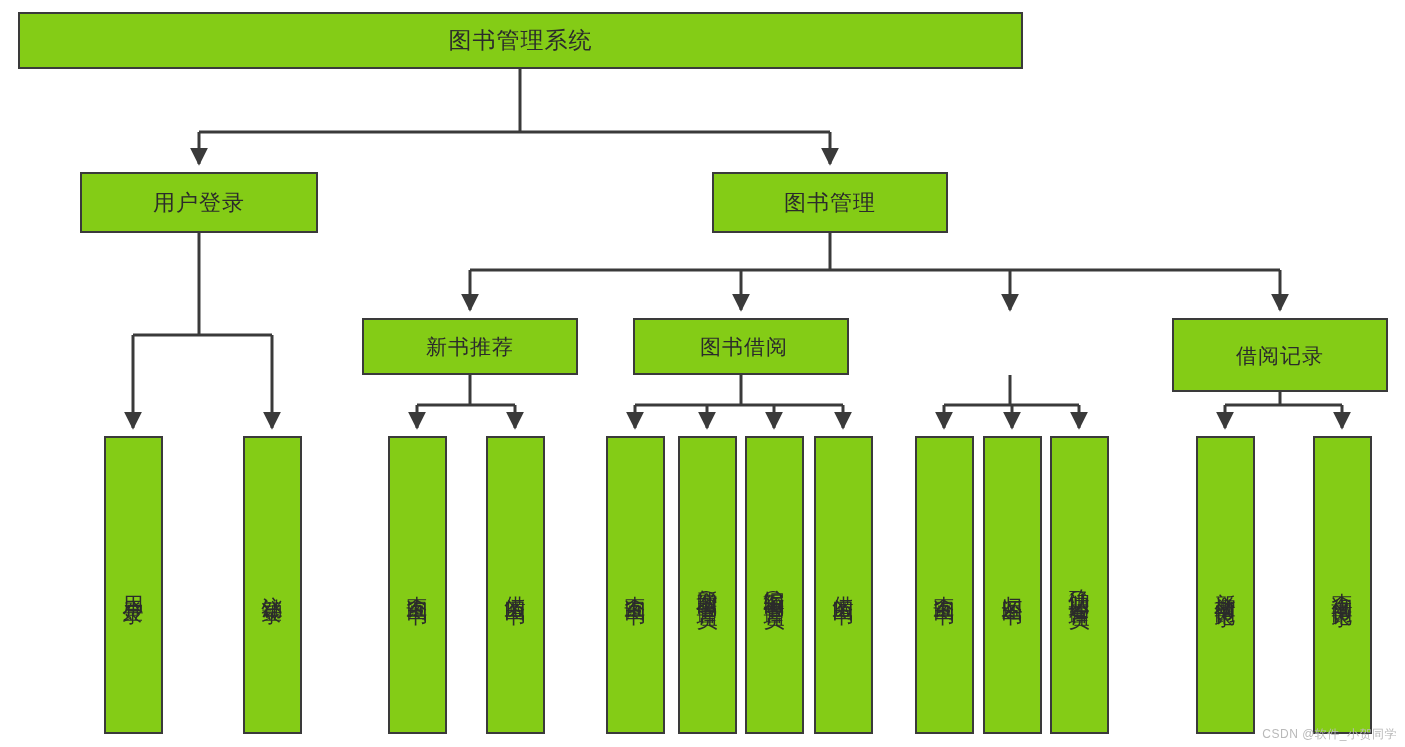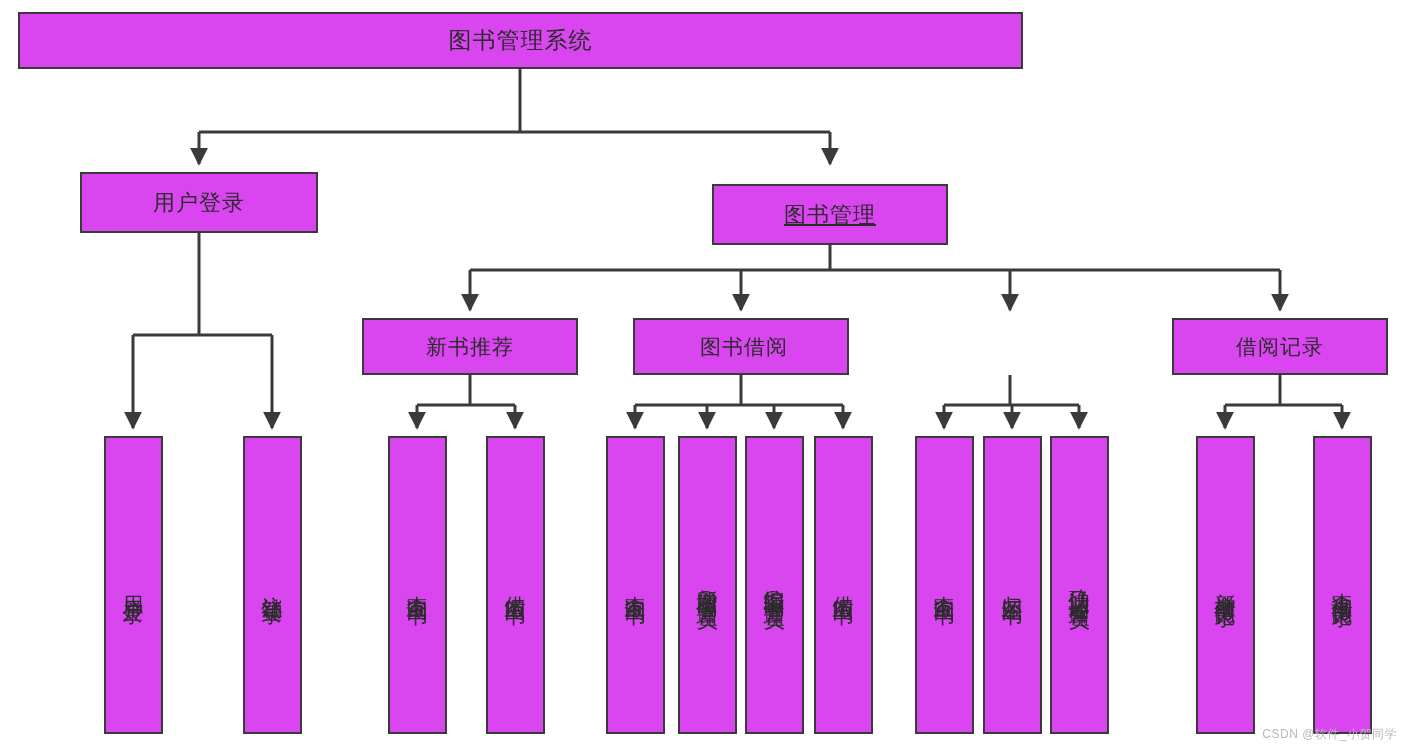--- a/index.html
+++ b/index.html
@@ -22,21 +22,21 @@
     left: 0;
     top: 0;
     width: 1405px;
     height: 747px;
     pointer-events: none;
   }
   .node {
     position: absolute;
     box-sizing: border-box;
     border: 2.5px solid #3a3a3a;
-    background: #d946ef;
+    background: #84cc16;
     display: flex;
     align-items: center;
     justify-content: center;
     color: #2b2b2b;
     text-align: left;
   }
   .node.root {
     font-size: 23px;
   }
   .node.lvl1 {
@@ -131,34 +131,34 @@
   </svg>
 
   <div class="node root" style="left:18px; top:12px; width:1005px; height:57px;">
     <span class="htext">图书管理系统</span>
   </div>
 
   <div class="node lvl1" style="left:80px; top:172px; width:238px; height:61px;">
     <span class="htext">用户登录</span>
   </div>
 
-  <div class="node lvl1" style="left:712px; top:184px; width:236px; height:61px;text-decoration:underline;">
+  <div class="node lvl1" style="left:712px; top:172px; width:236px; height:61px;">
     <span class="htext">图书管理</span>
   </div>
 
   <div class="node lvl2" style="left:362px; top:318px; width:216px; height:57px;">
     <span class="htext">新书推荐</span>
   </div>
 
   <div class="node lvl2" style="left:633px; top:318px; width:216px; height:57px;padding-left:6px;">
     <span class="htext">图书借阅</span>
   </div>
 
 
-  <div class="node lvl2" style="left:1172px; top:318px; width:216px; height:57px;">
+  <div class="node lvl2" style="left:1172px; top:318px; width:216px; height:74px;">
     <span class="htext">借阅记录</span>
   </div>
 
   <div class="node leaf" style="left:104px; top:436px; width:59px; height:298px;">
     <span class="vtext">用户登录</span>
   </div>
 
   <div class="node leaf" style="left:243px; top:436px; width:59px; height:298px;">
     <span class="vtext">注销登录</span>
   </div>

